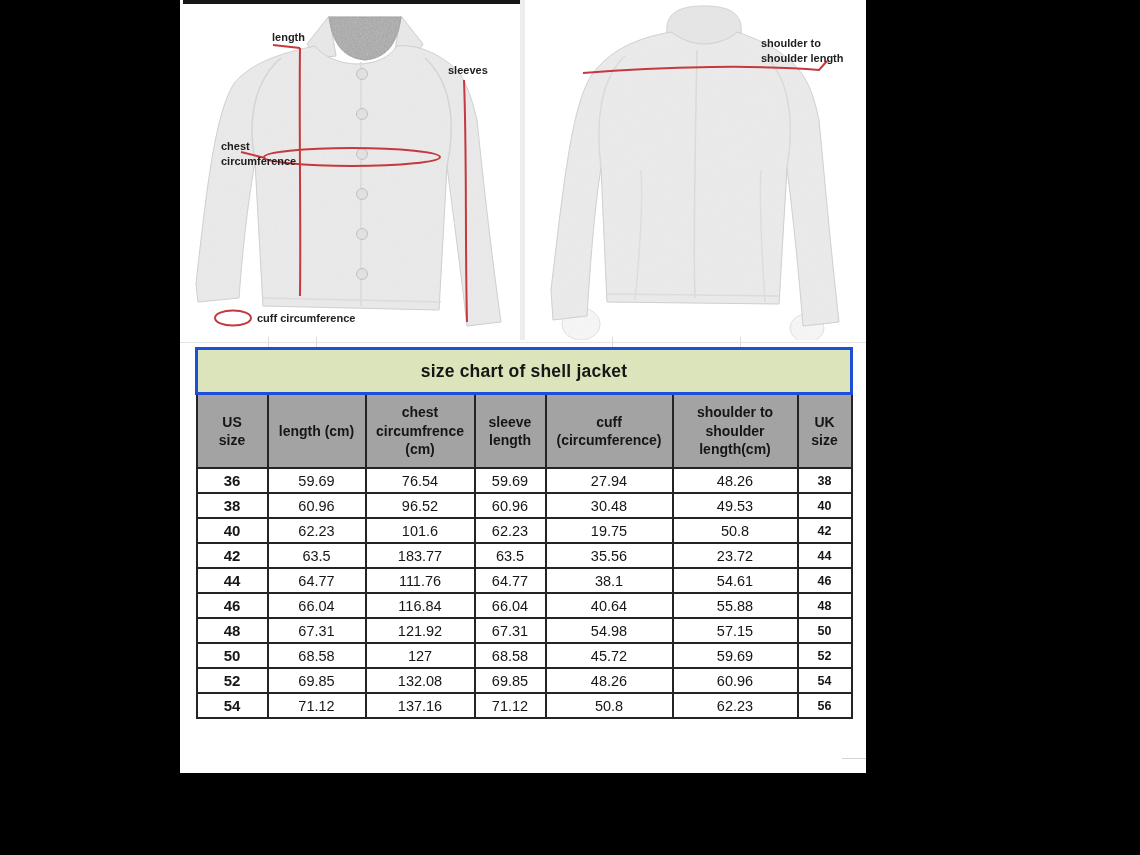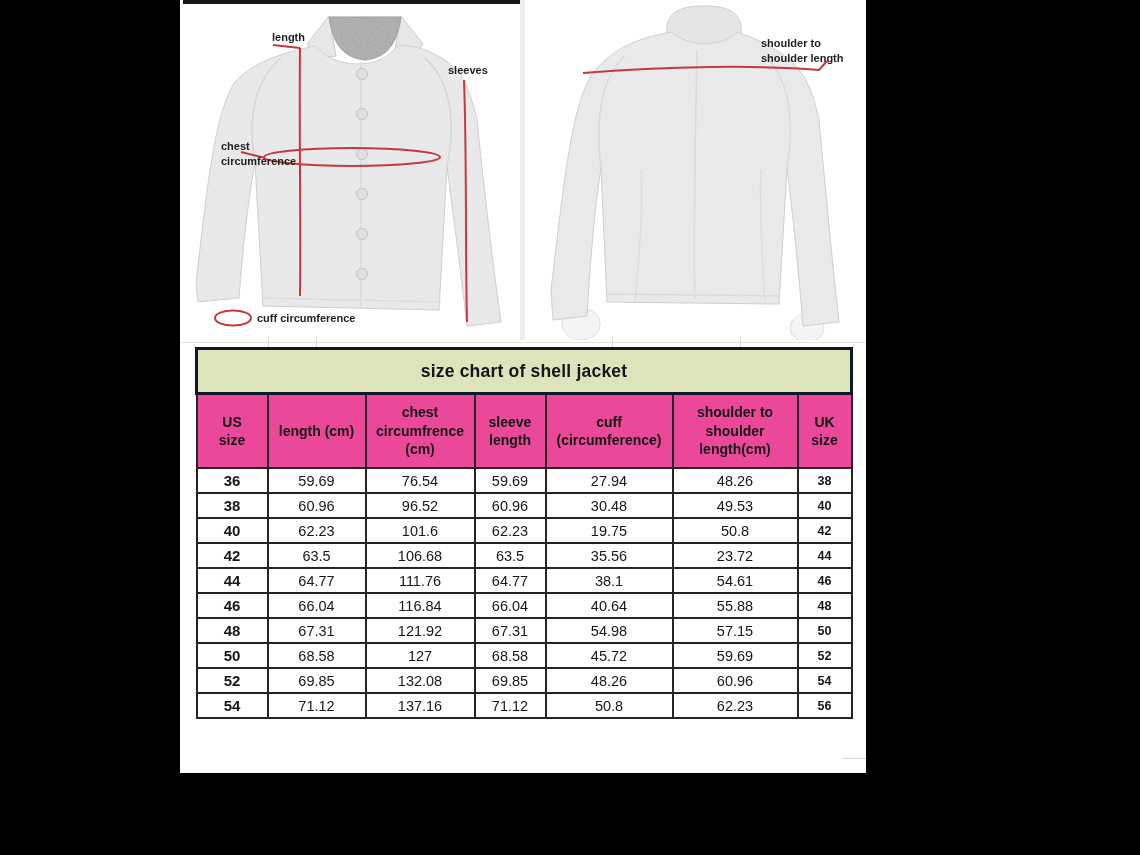--- a/index.html
+++ b/index.html
@@ -19,21 +19,21 @@
   .grid-h{position:absolute;left:0;top:342px;width:686px;height:1px;background:#e4e4e4}
   .grid-v{position:absolute;top:337px;width:1px;height:10px;background:#dcdcdc}
   .gv1{left:88px}.gv2{left:136px}.gv3{left:432px}.gv4{left:560px}
   .grid-h2{position:absolute;left:662px;top:758px;width:24px;height:1px;background:#d6d6d6}
 
   .table-wrap{position:absolute;left:15px;top:347px}
   table{
     border-collapse:collapse;table-layout:fixed;width:655px;background:#fff;color:#161616;
   }
   td,th{border:2px solid #242424;text-align:center;vertical-align:middle;padding:0 2px;overflow:hidden}
-  .title-cell{height:42px;font-size:17.5px;font-weight:bold;border:3px solid #0f172a;letter-spacing:.2px}
+  .title-cell{height:42px;font-size:17.5px;font-weight:bold;border:3px solid #1d4ed8;letter-spacing:.2px}
   tr.hdr th{height:72px;font-size:14px;font-weight:bold;white-space:pre-line;line-height:1.32}
   tbody td{height:23px;font-size:14.5px;font-weight:normal}
   tbody td.c0{font-weight:bold;font-size:15px}
   tbody td.c6{font-weight:bold;font-size:12.5px}
 
   svg{display:block}
   .lbl{font-family:"Liberation Sans","DejaVu Sans",sans-serif;font-size:11px;font-weight:bold;fill:#1e1e1e}
 </style>
 </head>
 <body>
@@ -165,21 +165,21 @@
           <col style="width:109px">
         <col style="width:71px">
           <col style="width:127px">
           <col style="width:125px">
         <col style="width:54px">
       </colgroup>
       <thead>
         <tr>
           <td colspan="7" class="title-cell" style="background: rgb(219, 228, 186);">size chart of shell jacket</td>
         </tr>
-        <tr class="hdr" style="background: #ec4899;">
+        <tr class="hdr" style="background: #a3a3a3;">
             <th class="c0">US
 size</th>
             <th class="c1">length (cm)</th>
             <th class="c2">chest
 circumfrence
 (cm)</th>
             <th class="c3">sleeve
 length</th>
             <th class="c4">cuff
 (circumference)</th>
@@ -214,21 +214,21 @@
             <td class="c1">62.23</td>
             <td class="c2">101.6</td>
             <td class="c3">62.23</td>
             <td class="c4">19.75</td>
             <td class="c5">50.8</td>
             <td class="c6">42</td>
           </tr>
           <tr>
             <td class="c0">42</td>
             <td class="c1">63.5</td>
-            <td class="c2">106.68</td>
+            <td class="c2">183.77</td>
             <td class="c3">63.5</td>
             <td class="c4">35.56</td>
             <td class="c5">23.72</td>
             <td class="c6">44</td>
           </tr>
           <tr>
             <td class="c0">44</td>
             <td class="c1">64.77</td>
             <td class="c2">111.76</td>
             <td class="c3">64.77</td>

